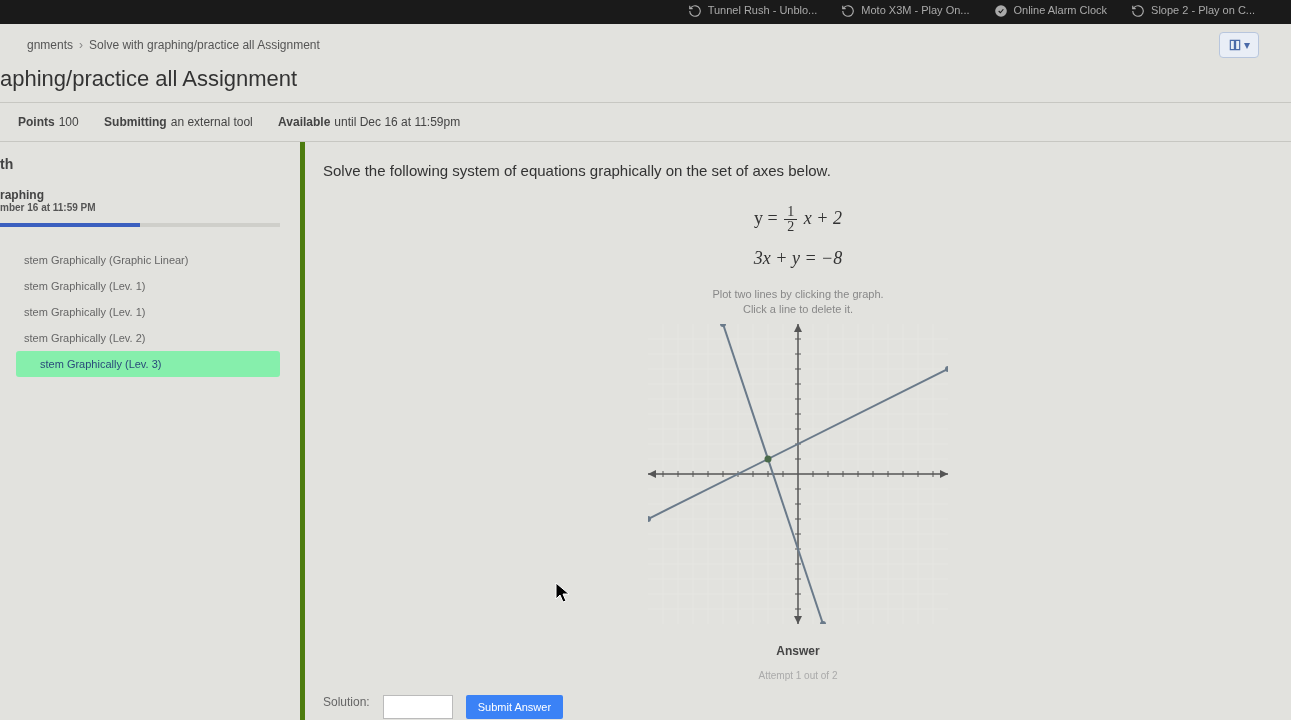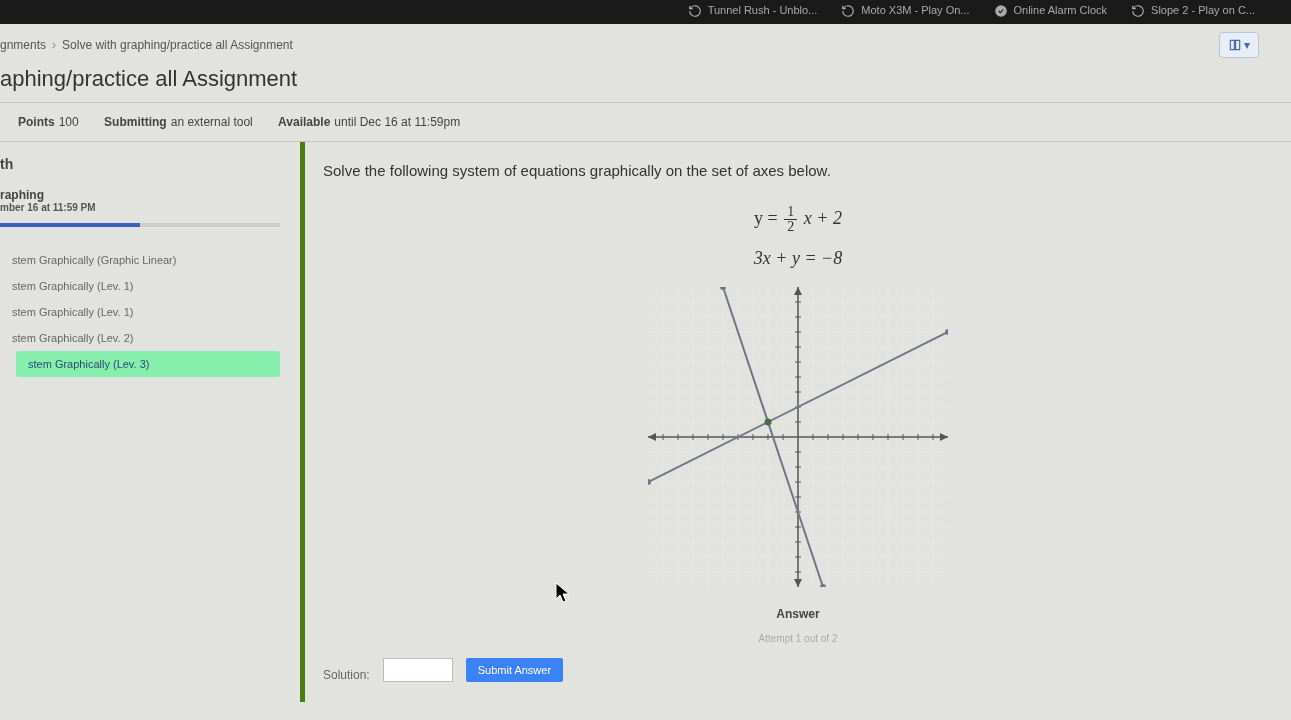--- a/index.html
+++ b/index.html
@@ -1,51 +1,51 @@
 <!DOCTYPE html>
 <html><head>
 <meta charset="utf-8">
 <style>
   * { box-sizing: border-box; margin: 0; padding: 0; }
   html, body { width: 1291px; height: 720px; font-family: "Helvetica Neue", Arial, sans-serif; background: #d8d8d4; overflow: hidden; }
   .browser-top { height: 24px; background: #1a1a1a; display: flex; align-items: center; padding: 0 12px; color: #888; font-size: 11px; }
   .tab { display:flex; align-items:flex-start; gap:6px; margin-right:24px; color:#aaa; }
   .tab svg { width:14px; height:14px; }
   .page { position: relative; width: 100%; height: calc(100% - 24px); background: #e2e2de; }
-  .crumb-row { display:flex; align-items:center; justify-content:space-between; padding: 8px 12px 4px 0; font-size: 12px; color:#555; }
+  .crumb-row { display:flex; align-items:center; justify-content:space-between; padding: 8px 12px 4px 0; font-size: 12px; color:#555;margin-left:27px; }
   .crumb { display:flex; gap:6px; }
   .crumb span.sep { color:#888; }
   .title { font-size: 22px; font-weight: 500; color:#333; padding: 4px 0 10px 0; }
   .meta-row { border-top:1px solid #c7c7c2; border-bottom:1px solid #c7c7c2; padding: 12px 0 12px 18px; font-size:12px; color:#444; }
   .meta-row b { font-weight:600; margin-right:4px; }
   .meta-item { margin-right: 22px; }
   .body { display:flex; }
   .sidebar { width: 300px; padding: 14px 20px 14px 0; font-size:12px; color:#444; }
   .side-head { font-size:14px; font-weight:600; margin-bottom:8px; }
   .side-sub { font-size:12px; font-weight:600; margin-top:16px; }
   .side-due { font-size:10px; font-weight:600; color:#555; margin-bottom:0; }
   .progress { height:4px; background:#cfcfca; margin:10px 0 20px 0; position:relative; }
   .progress .bar { position:absolute; left:0; top:0; height:100%; width:50%; background:#3b5fbf; }
   .side-list { list-style:none; }
-  .side-list li { padding:7px 12px; font-size:11px; color:#666; border-radius:3px; cursor:pointer; }
+  .side-list li { padding:7px 24px; font-size:11px; color:#666; border-radius:3px; cursor:pointer; }
   .side-list li.active { background:#86efac; color:#2a4a7a;margin-left:16px; }
   .content { flex:1; border-left:5px solid #4d7c0f; padding: 20px 18px; position:relative; }
   .prompt { font-size:15px; color:#333; margin-bottom:26px; }
   .eqs { text-align:center; font-family: "Times New Roman", serif; font-size:18px; color:#333; margin-bottom:18px; }
   .eq1 { margin-bottom:14px; }
   .frac { display:inline-block; vertical-align:middle; text-align:center; line-height:1; margin:0 2px; }
   .frac .n { display:block; border-bottom:1px solid #333; padding:0 3px; font-size:14px;}
   .frac .d { display:block; padding:0 3px; font-size:14px;}
   .hints { text-align:center; font-size:11px; color:#888; margin-bottom:6px; line-height:1.4;}
   .graph-wrap { display:flex; justify-content:center; }
   svg.graph { width:300px; height:300px; }
   .ans-row { margin-top:20px; display:flex; align-items:center; gap:12px; font-size:12px; color:#666;flex-direction:column;}
   .ans-label { font-weight:700; color:#444; }
   .ans-hint { font-size:10px; color:#aaa; }
-  .sol-row { margin-top:14px; display:flex; align-items:flex-end; gap:13px; font-size:12px; color:#666;}
+  .sol-row { margin-top:14px; display:flex; align-items:flex-start; gap:13px; font-size:12px; color:#666;}
   .sol-row input { width:70px; height:24px; border:1px solid #bbb; background:#fff; font-size:12px; padding:2px 4px;}
   .submit { background:#3b82f6; color:#fff; border:none; padding:6px 12px; font-size:11px; cursor:pointer; border-radius:2px;}
   .join-btn { width:40px; height:26px; background:#e9eef6; border:1px solid #b8c6dd; border-radius:4px; display:flex; align-items:center; justify-content:center; gap:2px; color:#4a6aa8; font-size:12px; cursor:pointer; margin-right:20px;}
   .cursor { position:absolute; left:250px; top:440px; pointer-events:none; }
 </style>
 </head>
 <body>
 
 <div class="browser-top">
   <div style="flex:1"></div>
@@ -135,20 +135,24 @@
           <span>y = </span>
           <span class="frac">
             <span class="n">1</span>
             <span class="d">2</span>
           </span>
           <i style="font-style:italic">x + 2</i>
         </div>
         <div style="font-style:italic">3x + y = −8</div>
       </div>
 
+      <div class="hints">
+        <div>Plot two lines by clicking the graph.</div>
+        <div>Click a line to delete it.</div>
+      </div>
 
       <div class="graph-wrap">
         <svg class="graph" viewBox="0 0 300 300">
 
           <g stroke="#e6e6e2" stroke-width="1">
             <line x1="0" y1="15" x2="300" y2="15"></line>
               <line x1="0" y1="30" x2="300" y2="30"></line>
               <line x1="0" y1="45" x2="300" y2="45"></line>
               <line x1="0" y1="60" x2="300" y2="60"></line>
               <line x1="0" y1="75" x2="300" y2="75"></line>

